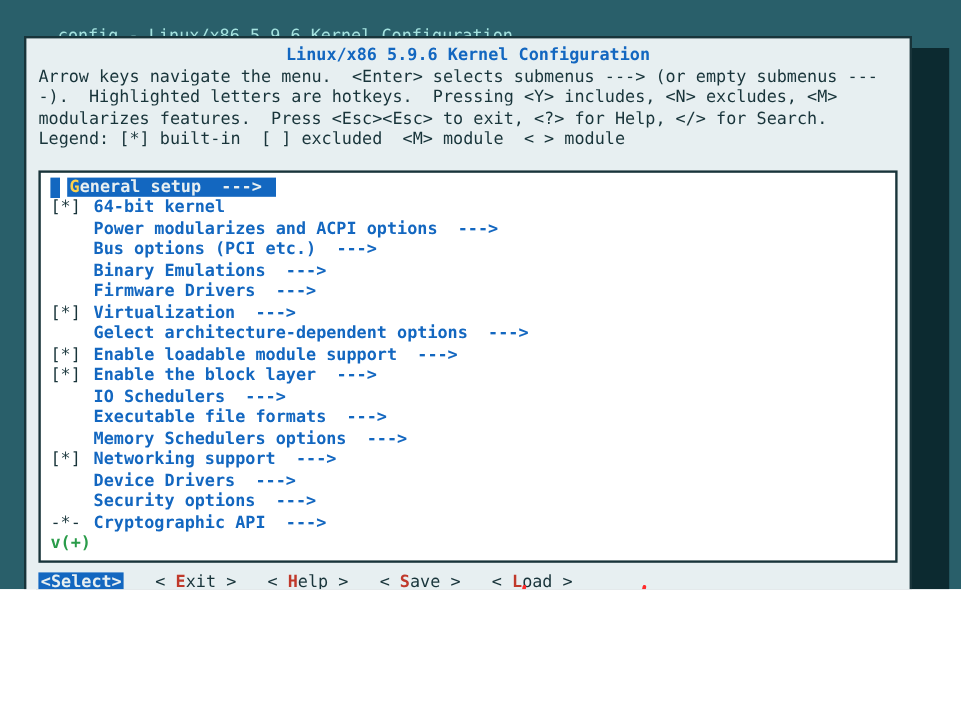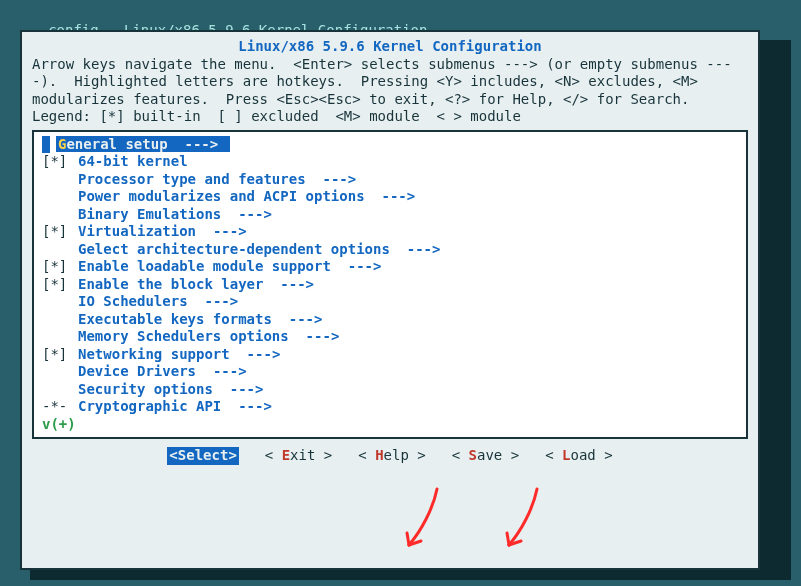--- a/index.html
+++ b/index.html
@@ -7,21 +7,21 @@
     padding: 0;
     background: #ffffff;
     font-family: "DejaVu Sans Mono", "Liberation Mono", "Courier New", monospace;
     font-size: 14px;
     line-height: 1.25;
     color: #333;
   }
   .terminal-bg {
     background: #295f6a; 
     width: 801px;
-    height: 586px;
+    height: 491px;
     position: relative;
     overflow: hidden;
   }
   .title-bar {
     color: #a5e3e0;
     padding: 4px 6px 0 6px;
     height: 18px;
     white-space: pre;
   }
   .title-bar .pfx { color: #a5e3e0; }
@@ -47,21 +47,21 @@
     height: 540px;
   }
   .panel-title {
     text-align: center;
     color: #1367c0;
     font-weight: bold;
   }
   .help-text {
     color: #18343a;
     white-space: pre-wrap;
-    margin-bottom: 4px;
+    margin-bottom: 16px;
   }
   .menu-box {
     border: 2px solid #18343a;
     background: #ffffff;
     padding: 4px 8px 0 8px;
     margin: 0 0 8px 0;
     position: relative;
   }
   .menu-row {
     white-space: pre;
@@ -105,21 +105,20 @@
     margin-right:2px;
     vertical-align:top;
   }
   .more {
     color: #2a9c4a;
     font-weight: bold;
     padding: 0 0 4px 0;
   }
   .button-bar {
     display: flex;
-    justify-content: center;
     gap: 26px;
     margin-top: 4px;
     color: #18343a;
   }
   .btn {
     display: inline-block;
     white-space: pre;
   }
   .btn .hk { color: #c0392b; font-weight: bold; }
   .btn.selected {
@@ -148,29 +147,30 @@
     <div class="shadow"></div>
     <div class="panel">
 
       <div class="panel-title">Linux/x86 5.9.6 Kernel Configuration</div>
       <div class="help-text">Arrow keys navigate the menu.  &lt;Enter&gt; selects submenus ---&gt; (or empty submenus ----).  Highlighted letters are hotkeys.  Pressing &lt;Y&gt; includes, &lt;N&gt; excludes, &lt;M&gt; modularizes features.  Press &lt;Esc&gt;&lt;Esc&gt; to exit, &lt;?&gt; for Help, &lt;/&gt; for Search.  Legend: [*] built-in  [ ] excluded  &lt;M&gt; module  &lt; &gt; module</div>
 
       <div class="menu-box" id="menu-box">
 
         <div class="menu-row selected"><span class="prechip"></span><span class="sel-col" style="width: 4px;"></span><span class="label-col"><span class="selected-body"><span class="hotkey">G</span><span class="label">eneral setup</span><span>  </span><span class="arrow">---&gt;</span></span></span></div>
           <div class="menu-row"><span class="sel-col">[*]</span><span class="label-col"><span class="row-body"><span class="hotkey">6</span><span class="label">4-bit kernel</span></span></span></div>
-          <div class="menu-row"><span class="sel-col">   </span><span class="label-col"><span class="row-body"><span class="hotkey">P</span><span class="label">rocessor type and features</span><span>  </span><span class="arrow">---&gt;</span></span></span></div>
           <div class="menu-row"><span class="sel-col">   </span><span class="label-col"><span class="row-body"><span class="hotkey">P</span><span class="label">ower modularizes and ACPI options</span><span>  </span><span class="arrow">---&gt;</span></span></span></div>
+          <div class="menu-row"><span class="sel-col">   </span><span class="label-col"><span class="row-body"><span class="hotkey">B</span><span class="label">us options (PCI etc.)</span><span>  </span><span class="arrow">---&gt;</span></span></span></div>
           <div class="menu-row"><span class="sel-col">   </span><span class="label-col"><span class="row-body"><span class="hotkey">B</span><span class="label">inary Emulations</span><span>  </span><span class="arrow">---&gt;</span></span></span></div>
+          <div class="menu-row"><span class="sel-col">   </span><span class="label-col"><span class="row-body"><span class="hotkey">F</span><span class="label">irmware Drivers</span><span>  </span><span class="arrow">---&gt;</span></span></span></div>
           <div class="menu-row"><span class="sel-col">[*]</span><span class="label-col"><span class="row-body"><span class="hotkey">V</span><span class="label">irtualization</span><span>  </span><span class="arrow">---&gt;</span></span></span></div>
           <div class="menu-row"><span class="sel-col">   </span><span class="label-col"><span class="row-body"><span class="hotkey">G</span><span class="label">elect architecture-dependent options</span><span>  </span><span class="arrow">---&gt;</span></span></span></div>
           <div class="menu-row"><span class="sel-col">[*]</span><span class="label-col"><span class="row-body"><span class="hotkey">E</span><span class="label">nable loadable module support</span><span>  </span><span class="arrow">---&gt;</span></span></span></div>
           <div class="menu-row"><span class="sel-col">[*]</span><span class="label-col"><span class="row-body"><span class="hotkey">E</span><span class="label">nable the block layer</span><span>  </span><span class="arrow">---&gt;</span></span></span></div>
           <div class="menu-row"><span class="sel-col">   </span><span class="label-col"><span class="row-body"><span class="hotkey">I</span><span class="label">O Schedulers</span><span>  </span><span class="arrow">---&gt;</span></span></span></div>
-          <div class="menu-row"><span class="sel-col">   </span><span class="label-col"><span class="row-body"><span class="hotkey">E</span><span class="label">xecutable keys formats</span><span>  </span><span class="arrow">---&gt;</span></span></span></div>
+          <div class="menu-row"><span class="sel-col">   </span><span class="label-col"><span class="row-body"><span class="hotkey">E</span><span class="label">xecutable file formats</span><span>  </span><span class="arrow">---&gt;</span></span></span></div>
           <div class="menu-row"><span class="sel-col">   </span><span class="label-col"><span class="row-body"><span class="hotkey">M</span><span class="label">emory Schedulers options</span><span>  </span><span class="arrow">---&gt;</span></span></span></div>
           <div class="menu-row"><span class="sel-col">[*]</span><span class="label-col"><span class="row-body"><span class="hotkey">N</span><span class="label">etworking support</span><span>  </span><span class="arrow">---&gt;</span></span></span></div>
           <div class="menu-row"><span class="sel-col">   </span><span class="label-col"><span class="row-body"><span class="hotkey">D</span><span class="label">evice Drivers</span><span>  </span><span class="arrow">---&gt;</span></span></span></div>
           <div class="menu-row"><span class="sel-col">   </span><span class="label-col"><span class="row-body"><span class="hotkey">S</span><span class="label">ecurity options</span><span>  </span><span class="arrow">---&gt;</span></span></span></div>
           <div class="menu-row"><span class="sel-col">-*-</span><span class="label-col"><span class="row-body"><span class="hotkey">C</span><span class="label">ryptographic API</span><span>  </span><span class="arrow">---&gt;</span></span></span></div>
           <div class="more">v(+)</div>
       </div>
 
       <div class="button-bar" id="button-bar">
 

